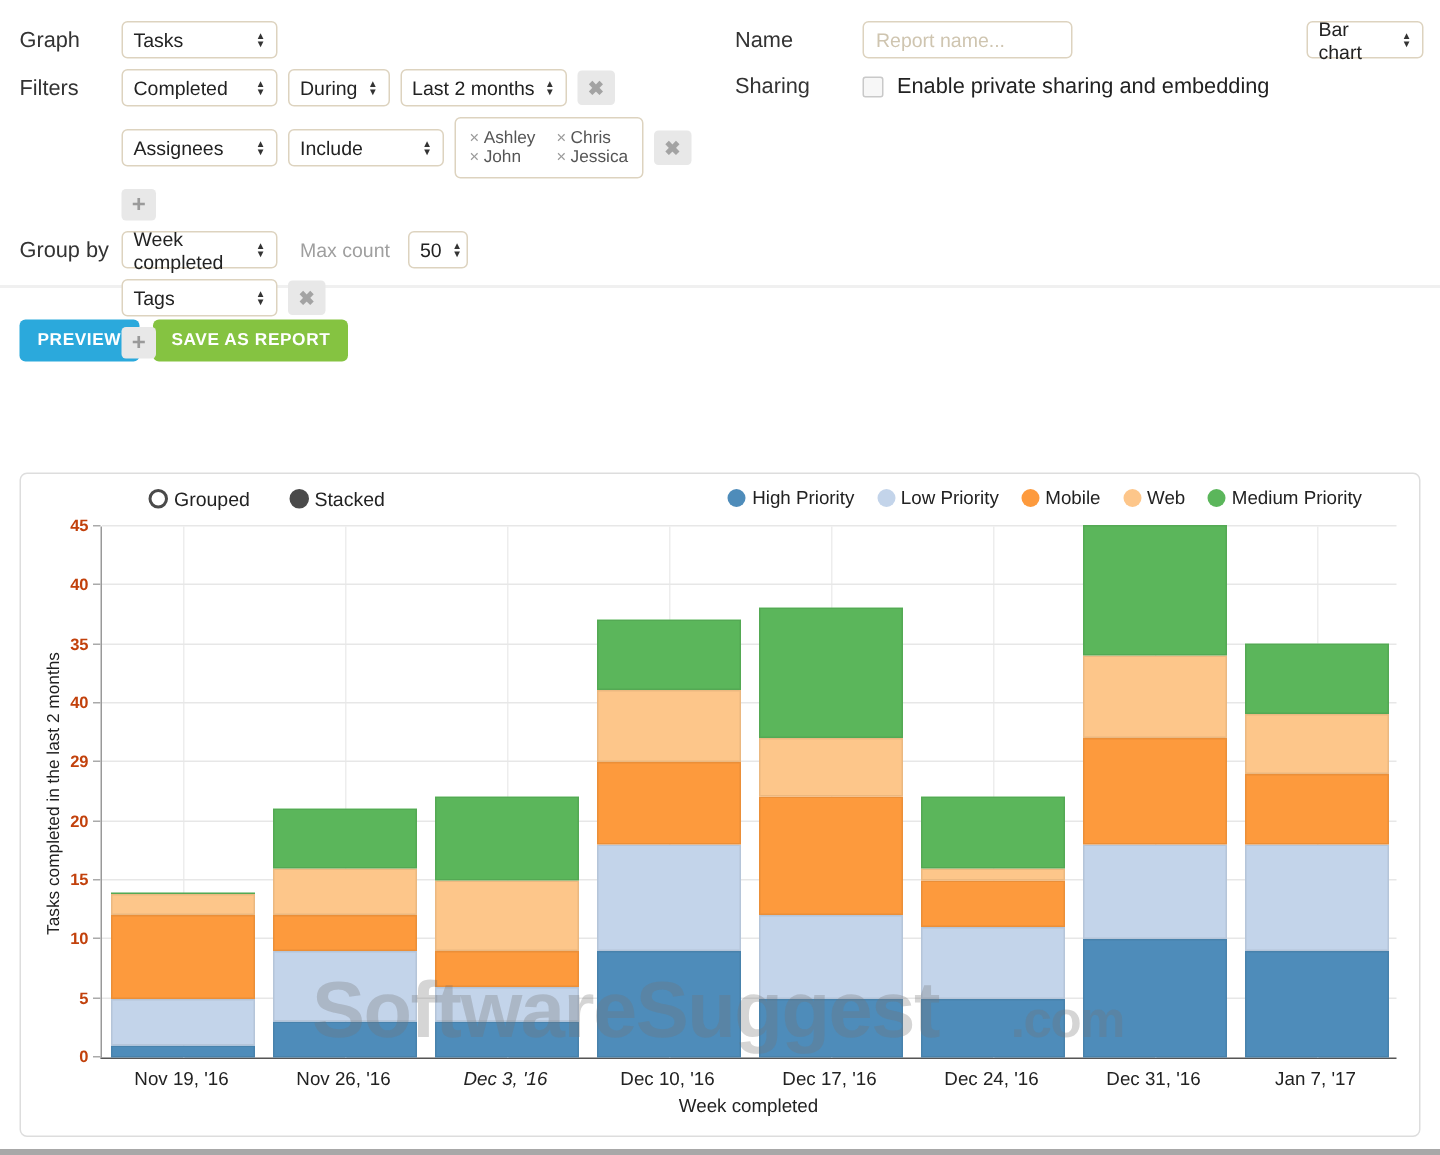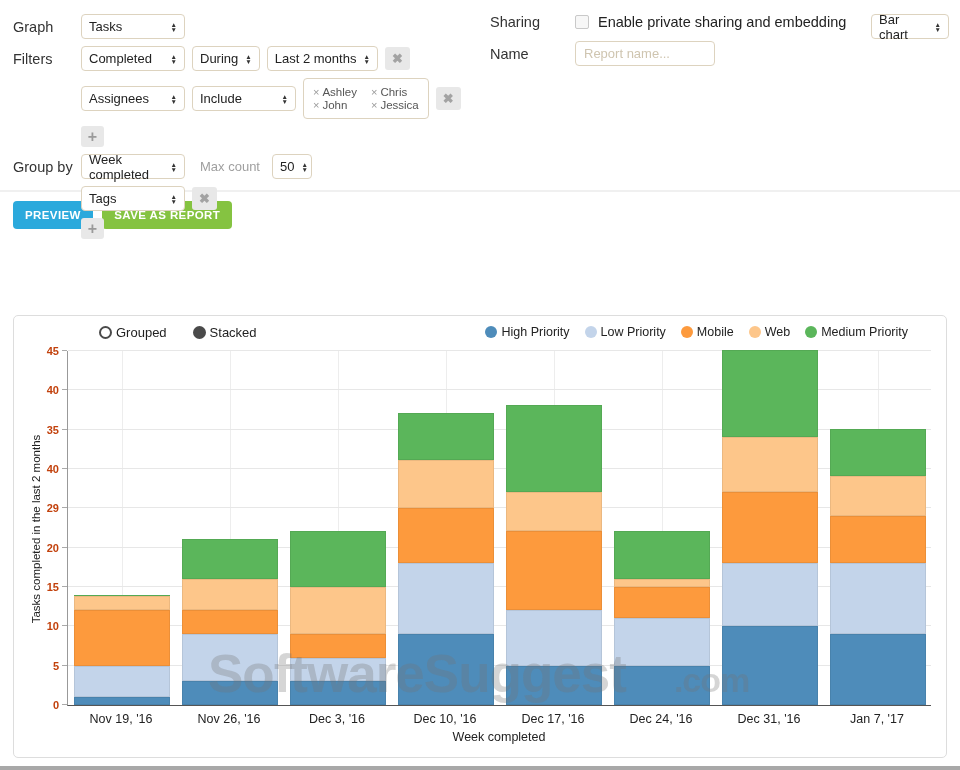--- a/index.html
+++ b/index.html
@@ -32,21 +32,21 @@
   .right-label { width: 85px; font-size: 14.5px; }
   .name-input { width: 140px; height: 25px; border: 1px solid #ddd3bf; border-radius: 4px;
     padding: 0 8px; font-size: 13px; font-family: "Liberation Sans", sans-serif; color: #333; outline: none; }
   .name-input::placeholder { color: #cfc5b0; }
   .checkbox { width: 14px; height: 14px; border: 1px solid #c9c9c9; border-radius: 2px;
     background: #f7f7f7; margin-right: 9px; cursor: pointer; flex: 0 0 14px; }
   .check-label { font-size: 14.5px; color: #222; }
   .charttype-dd { position: absolute; right: 11px; top: 14px; margin-right: 0; width: 78px; }
 
   
-  .actions { padding: 9px 0 0 13px; }
+  .actions { padding: 21px 0 0 13px; }
   .btn { display: inline-block; border: none; border-radius: 4px; color: #fff;
     font-weight: bold; font-size: 11.5px; letter-spacing: .4px; padding: 8px 12px;
     margin-right: 5px; cursor: pointer; font-family: "Liberation Sans", sans-serif; }
 
   
   .chart-panel { position: absolute; left: 13px; top: 315px; width: 934px; height: 443px;
     border: 1px solid #ddd; border-radius: 5px; background: #fff; }
   .chart-controls { position: absolute; left: 85px; top: 9px; display: flex; gap: 26px; }
   .radio-item { display: flex; align-items: center; gap: 4px; cursor: pointer; font-size: 13px; color: #222; }
   .radio-circle { width: 13px; height: 13px; border-radius: 50%; border: 2px solid #4a4a4a; background: #fff; }
@@ -190,27 +190,27 @@
 
   <div class="form-row">
     <div class="label-col"></div>
     <button class="gray-btn add-btn">
       <span>+</span>
     </button>
   </div>
 
   <div class="right-block">
     <div class="right-row">
+      <div class="right-label">Name</div>
+      <input class="name-input" type="text" placeholder="Report name..." style="">
+    </div>
+    <div class="right-row">
       <div class="right-label">Sharing</div>
       <div class="checkbox"></div>
       <span class="check-label">Enable private sharing and embedding</span>
-    </div>
-    <div class="right-row">
-      <div class="right-label">Name</div>
-      <input class="name-input" type="text" placeholder="Report name..." style="">
     </div>
   </div>
 
   <div class="ctl charttype-dd">
     <span>Bar chart</span>
     <span class="updown">
         <span>▲</span>
         <span>▼</span>
       </span>
   </div>
@@ -342,21 +342,21 @@
       <div class="seg" style="left: 762px; width: 96px; bottom: 228.778px; height: 47.3333px; background: rgb(91, 182, 91);"></div>
       <div class="watermark">
       <span class="main">SoftwareSuggest</span>
         <span class="suffix">.com</span>
     </div>
     </div>
 
   <div class="xlabels" id="xlabels">
       <div class="xlabel" style="left: 0px; width: 108px;">Nov 19, '16</div>
       <div class="xlabel" style="left: 108px; width: 108px;">Nov 26, '16</div>
-      <div class="xlabel" style="left: 216px; width: 108px;">Dec 3, '16</div>
+      <div class="xlabel" style="left: 216px; width: 108px; font-style: italic;">Dec 3, '16</div>
       <div class="xlabel" style="left: 324px; width: 108px;">Dec 10, '16</div>
       <div class="xlabel" style="left: 432px; width: 108px;">Dec 17, '16</div>
       <div class="xlabel" style="left: 540px; width: 108px;">Dec 24, '16</div>
       <div class="xlabel" style="left: 648px; width: 108px;">Dec 31, '16</div>
       <div class="xlabel" style="left: 756px; width: 108px;">Jan 7, '17</div>
     </div>
   <div class="xaxis-title">Week completed</div>
 </div>
 
 <div class="bottom-strip"></div>

